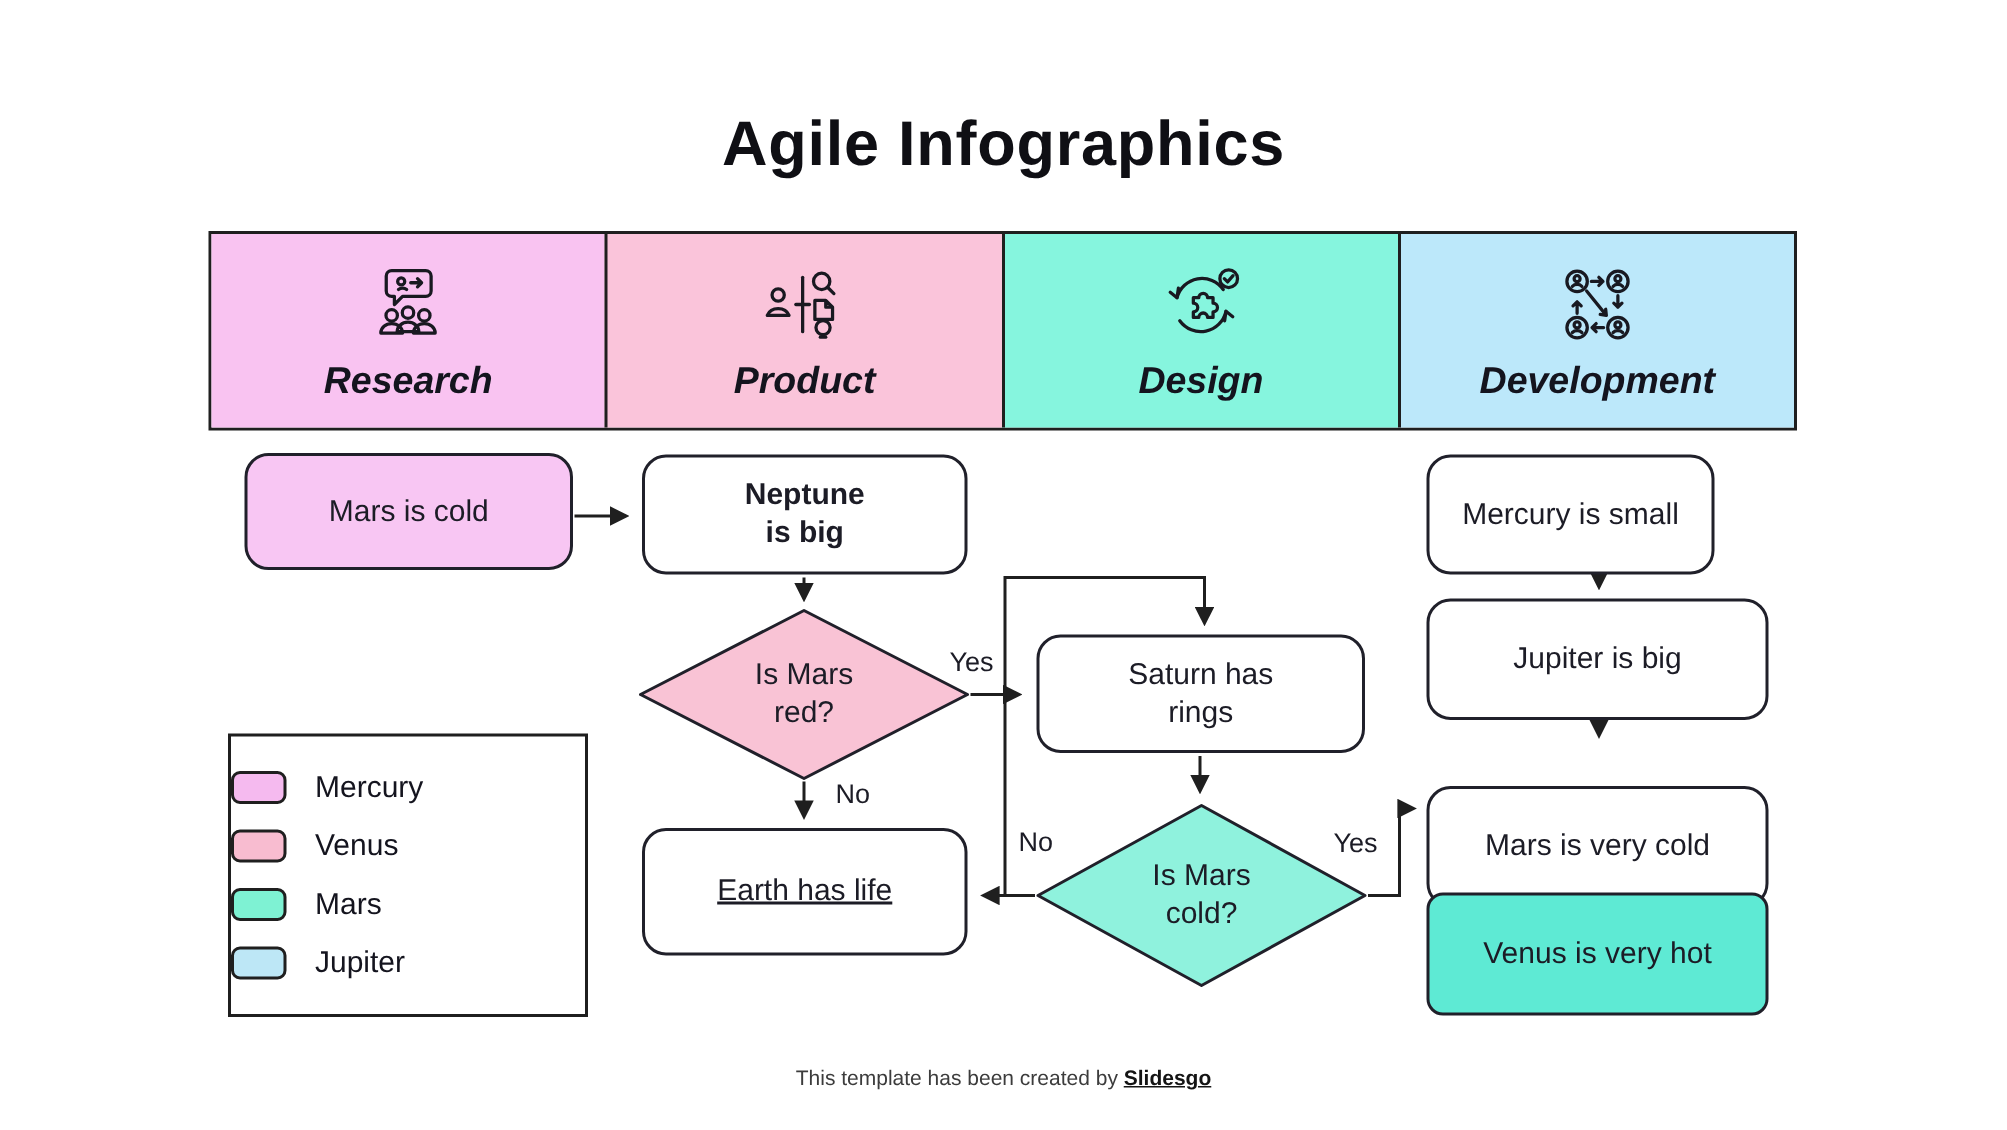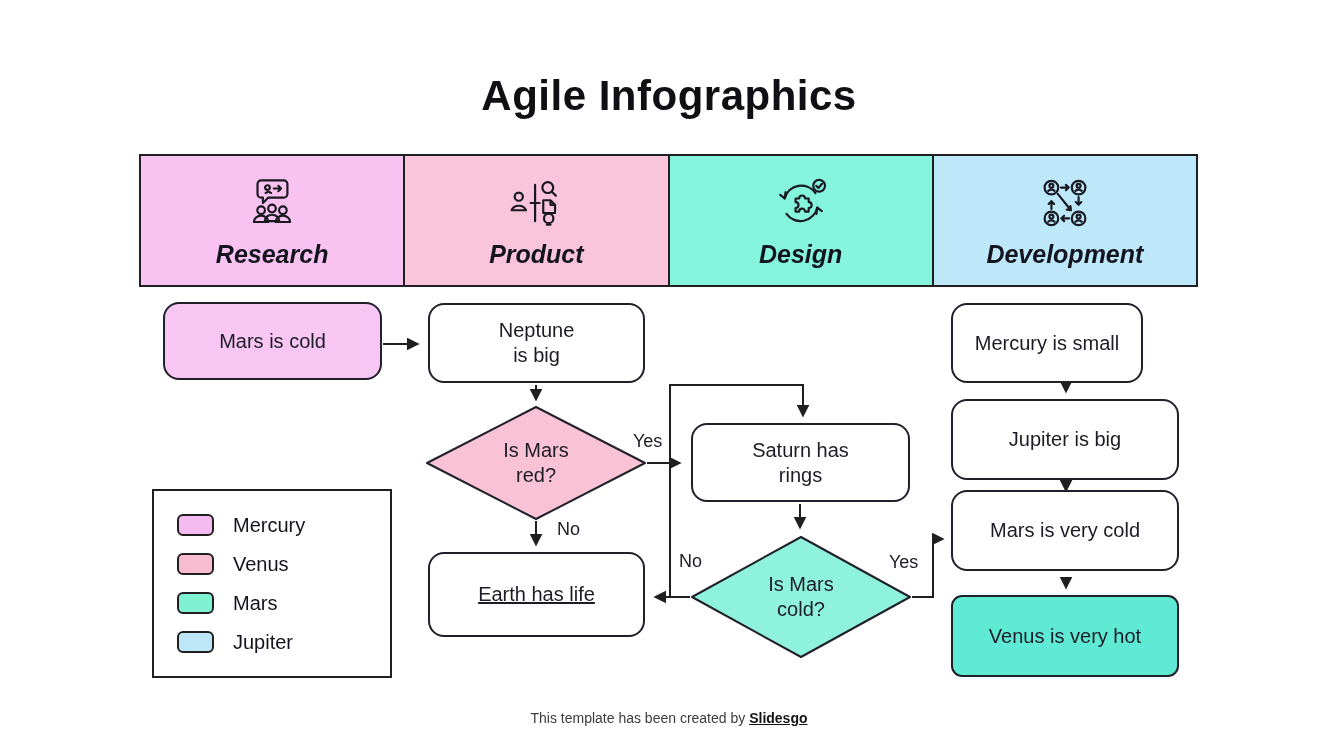--- a/index.html
+++ b/index.html
@@ -28,38 +28,38 @@
     position:absolute;border:2px solid #20202a;border-radius:16px;background:#fff;
     display:flex;flex-direction:column;align-items:center;justify-content:center;
     font-size:20px;line-height:1.25;text-align:center;box-sizing:border-box;
   }
   #node-mars-cold {left:163px;top:302px;width:219px;height:78px;}
   #node-neptune   {left:428px;top:303px;width:217px;height:80px;}
   #node-saturn    {left:691px;top:423px;width:219px;height:79px;}
   #node-earth     {left:428px;top:552px;width:217px;height:85px;text-decoration:underline;}
   #node-mercury   {left:951px;top:303px;width:192px;height:80px;}
   #node-jupiter   {left:951px;top:399px;width:228px;height:81px;}
-  #node-marscold2 {left:951px;top:490px;width:228px;height:81px;}
+  #node-marscold2 {left:951px;top:524px;width:228px;height:81px;}
   #node-venushot  {left:951px;top:595px;width:228px;height:82px;}
   .diamond-text{
     position:absolute;width:160px;text-align:center;font-size:20px;line-height:1.25;
   }
   #dtext-red {left:456px;top:438px;}
   #dtext-cold{left:721px;top:572px;}
   .flow-label{position:absolute;font-size:18px;color:#1c1c26;}
   #label-yes1{left:633px;top:431px;}
   #label-no1 {left:557px;top:519px;}
   #label-no2 {left:679px;top:551px;}
   #label-yes2{left:889px;top:552px;}
   .connectors{position:absolute;left:0;top:0;width:1338px;height:753px;}
   
   .legend{
     position:absolute;left:152px;top:489px;width:240px;height:189px;background:#fff;
     border:2px solid #1f1f1f;box-sizing:border-box;
-    display:flex;flex-direction:column;justify-content:center;gap:16px;padding-left:23px;
+    display:flex;flex-direction:column;justify-content:center;gap:16px;
   }
   .legend-row{display:flex;align-items:center;gap:19px;}
   .legend-swatch{width:37px;height:22px;border:2px solid #1f1f1f;border-radius:6px;box-sizing:border-box;}
   .legend-label{font-size:20px;color:#14141e;}
   
   .footer{position:absolute;top:710px;left:0;width:100%;text-align:center;font-size:14px;color:#3c3c3c;}
   .footer-brand{font-weight:bold;text-decoration:underline;color:#141414;cursor:pointer;}
   .icon-svg{stroke:#191921;fill:none;stroke-width:2.4;stroke-linecap:round;stroke-linejoin:round;}
 </style>
 </head>
@@ -162,21 +162,21 @@
       <path d="M1066,482 V490" marker-end="url(#ah)"></path>
       <path d="M1066,581 V587" marker-end="url(#ah)"></path>
     </g>
     <polygon points="536,407 645,463 536,519 427,463" stroke="#20202a" stroke-width="2" stroke-linejoin="round" fill="#F9C3D5"></polygon>
     <polygon points="801,537 910,597 801,657 692,597" stroke="#20202a" stroke-width="2" stroke-linejoin="round" fill="#8FF2DD"></polygon>
   </svg>
 
   <div class="node" id="node-mars-cold" style="background-color: rgb(248, 198, 243);">
     <div>Mars is cold</div>
   </div>
-  <div class="node" id="node-neptune" style="background-color: rgb(255, 255, 255);">
+  <div class="node" id="node-neptune" style="background-color: rgb(255, 255, 255); font-weight: bold;">
     <div>Neptune</div>
     <div>is big</div>
   </div>
   <div class="node" id="node-saturn" style="background-color: rgb(255, 255, 255);">
     <div>Saturn has</div>
     <div>rings</div>
   </div>
   <div class="node" id="node-earth" style="background-color: rgb(255, 255, 255);">
     <div>Earth has life</div>
   </div>

